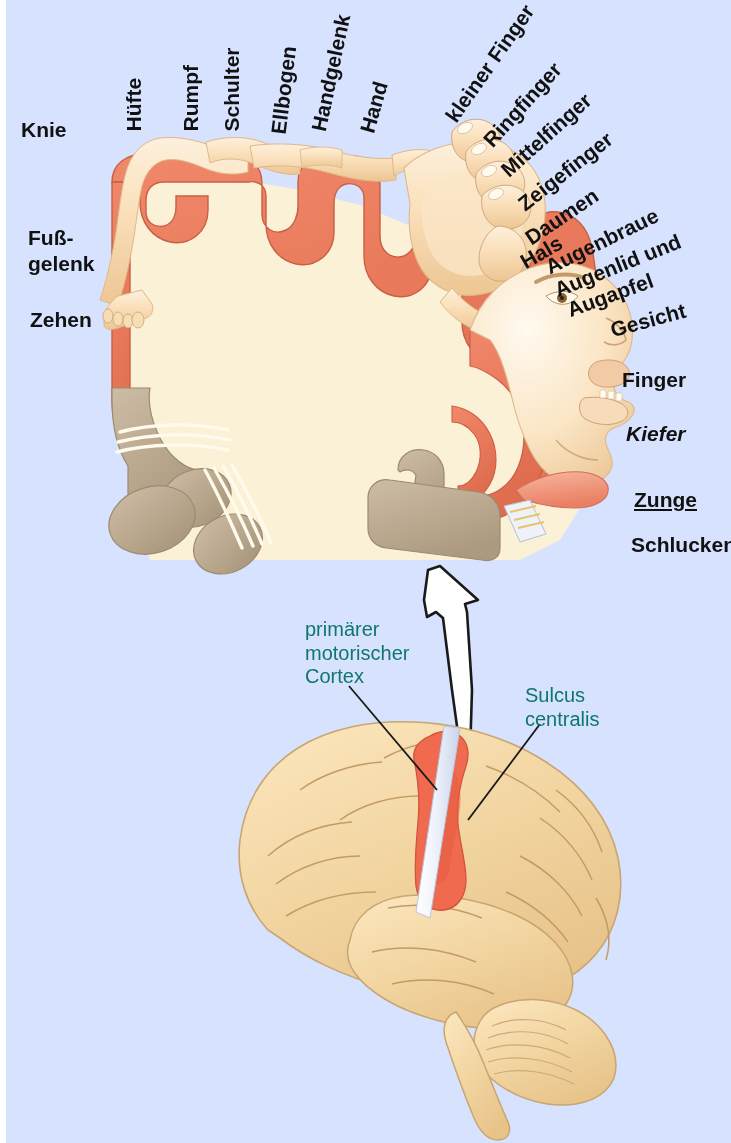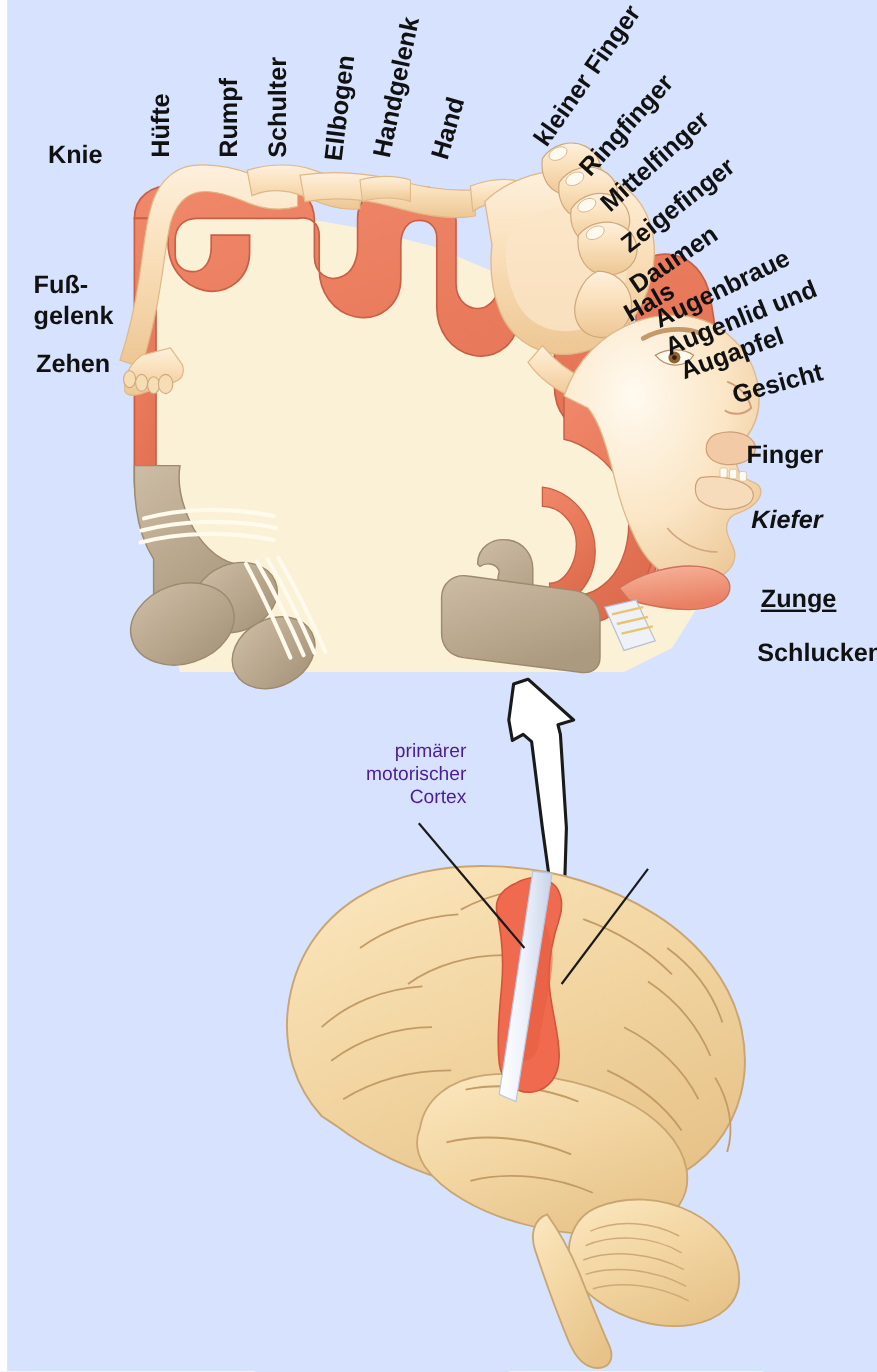--- a/index.html
+++ b/index.html
@@ -24,28 +24,27 @@
     font-size:21px;
     line-height:1.12;
     white-space:nowrap;
     letter-spacing:0px;
     transform-origin:left bottom;
     z-index:40;
   }
   .lbl.plain{font-weight:bold;}
   .callout{
     position:absolute;
-    color:#4c1d95;
+    color:#0f766e;
     font-family:"Liberation Sans", sans-serif;
     font-weight:normal;
-    font-size:16px;
+    font-size:20px;
     line-height:1.18;
     z-index:40;
     white-space:pre-line;
-    text-align:right;
   }
 </style>
 </head>
 <body>
 
 <div id="page">
 
   <svg class="art" viewBox="0 0 731 1143">
     <defs>
       <linearGradient id="limbGrad" x1="0" y1="0" x2="0" y2="1">
@@ -505,24 +504,24 @@
   <div>
     <div class="lbl" style="left:146px;top:108px;transform:rotate(-90deg);">Hüfte</div>
     <div class="lbl" style="left:203px;top:108px;transform:rotate(-90deg);">Rumpf</div>
     <div class="lbl" style="left:244px;top:108px;transform:rotate(-90deg);">Schulter</div>
     <div class="lbl" style="left:290px;top:112px;transform:rotate(-83deg);">Ellbogen</div>
     <div class="lbl" style="left:330px;top:110px;transform:rotate(-78deg);">Handgelenk</div>
     <div class="lbl" style="left:378px;top:112px;transform:rotate(-74deg);">Hand</div>
   </div>
 
   <div>
-    <div class="lbl plain" style="left:40px;top:118px;">Knie</div>
+    <div class="lbl plain" style="left:21px;top:118px;">Knie</div>
     <div class="lbl plain" style="left:28px;top:226px;">Fuß-</div>
     <div class="lbl plain" style="left:28px;top:252px;">gelenk</div>
-    <div class="lbl plain" style="left:30px;top:292px;">Zehen</div>
+    <div class="lbl plain" style="left:30px;top:308px;">Zehen</div>
   </div>
 
   <div>
     <div class="lbl" style="left:460px;top:103px;transform:rotate(-55deg);">kleiner Finger</div>
     <div class="lbl" style="left:496px;top:128px;transform:rotate(-48deg);">Ringfinger</div>
     <div class="lbl" style="left:512px;top:158px;transform:rotate(-42deg);">Mittelfinger</div>
     <div class="lbl" style="left:528px;top:192px;transform:rotate(-38deg);">Zeigefinger</div>
     <div class="lbl" style="left:534px;top:226px;transform:rotate(-34deg);">Daumen</div>
     <div class="lbl" style="left:528px;top:250px;transform:rotate(-30deg);">Hals</div>
     <div class="lbl" style="left:552px;top:255px;transform:rotate(-26deg);">Augenbraue</div>
@@ -534,14 +533,16 @@
   <div>
     <div class="lbl plain" style="left:622px;top:368px;">Finger</div>
     <div class="lbl plain" style="left:626px;top:422px;font-style:italic;">Kiefer</div>
     <div class="lbl plain" style="left:634px;top:488px;text-decoration:underline;">Zunge</div>
     <div class="lbl plain" style="left:588px;top:533px;margin-left:43px;">Schlucken</div>
   </div>
 
   <div class="callout" style="left:305px;top:618px;">primärer
 motorischer
 Cortex</div>
+  <div class="callout" style="left:525px;top:684px;">Sulcus
+centralis</div>
 
 </div>
 
 </body></html>

